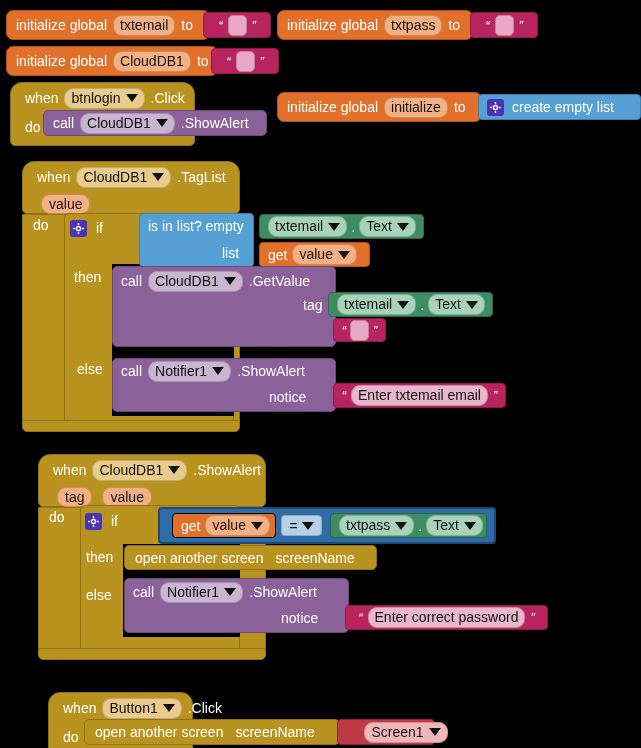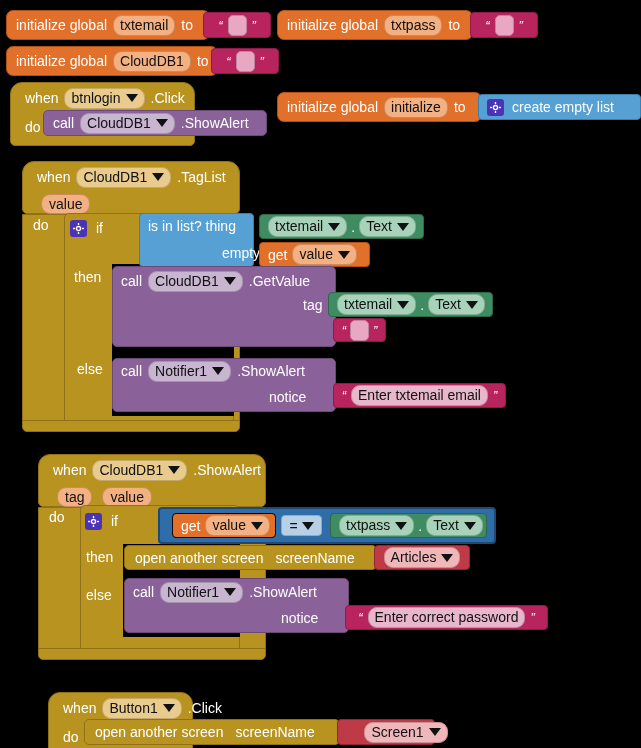--- a/index.html
+++ b/index.html
@@ -210,24 +210,24 @@
   </div>
   <div class="blk" style="left:74px;top:260px;">
     <span class="lbl t-w">then</span>
   </div>
   <div class="blk" style="left:77px;top:352px;">
     <span class="lbl t-w">else</span>
   </div>
 
   <div class="blk c-list r4" style="left:139px;top:205px;width:115px;height:54px;"></div>
   <div class="blk" style="left:148px;top:209px;">
-    <span class="lbl t-w">is in list? thing</span>
+    <span class="lbl t-w">is in list? empty</span>
   </div>
   <div class="blk" style="left:222px;top:236px;">
-    <span class="lbl t-w">empty</span>
+    <span class="lbl t-w">list</span>
   </div>
 
   <div class="blk c-comp r4" style="left:259px;top:206px;width:165px;height:25px;">
     <div class="row" style="height:100%;padding-left:8px;gap:4px;">
       <span class="pill pill-comp">
         <span>txtemail</span>
         <i class="caret"></i>
       </span>
       <span class="lbl t-w">.</span>
       <span class="pill pill-comp">
@@ -375,28 +375,20 @@
       </span>
     </div>
   </div>
 
   <div class="blk c-ctrl r5" style="left:124px;top:537px;width:253px;height:25px;">
     <div class="row" style="height:100%;padding-left:10px;gap:12px;">
       <span class="lbl t-w">open another screen</span>
       <span class="lbl t-w">screenName</span>
     </div>
   </div>
-  <div class="blk c-screen r4" style="left:374px;top:537px;width:96px;height:25px;">
-    <div class="row" style="height:100%;justify-content:center;">
-      <span class="pill pill-screen">
-        <span>Articles</span>
-        <i class="caret"></i>
-      </span>
-    </div>
-  </div>
 
   <div class="blk c-call r5" style="left:124px;top:570px;width:225px;height:55px;"></div>
   <div class="row" style="position:absolute;left:133px;top:573px;height:22px;gap:6px;">
     <span class="lbl t-w">call</span>
     <span class="pill pill-call">
       <span>Notifier1</span>
       <i class="caret"></i>
     </span>
     <span class="lbl t-w">.ShowAlert</span>
   </div>

